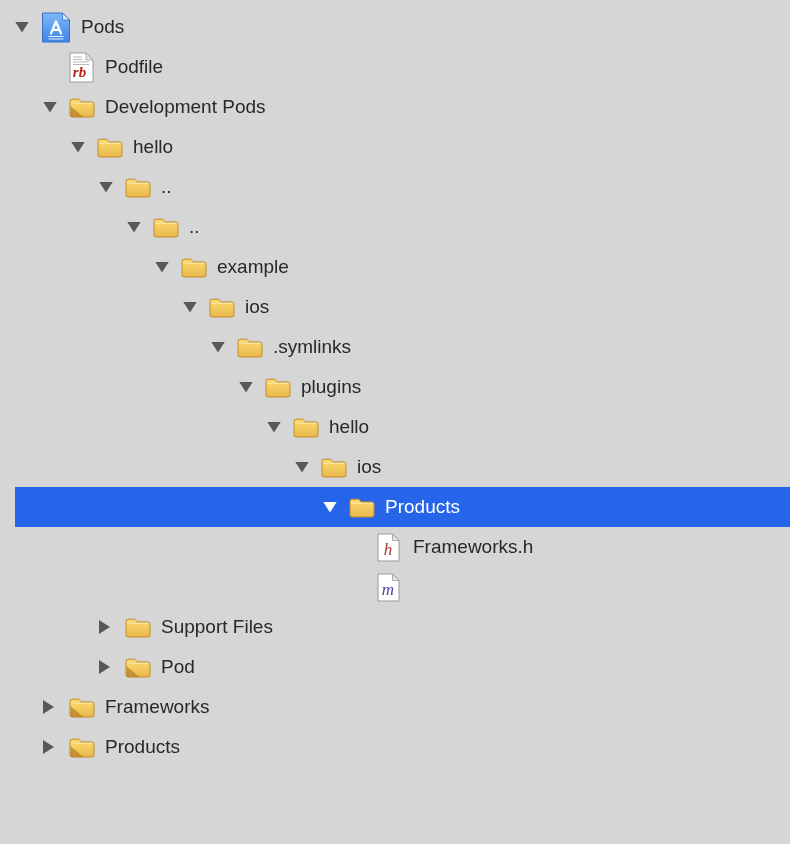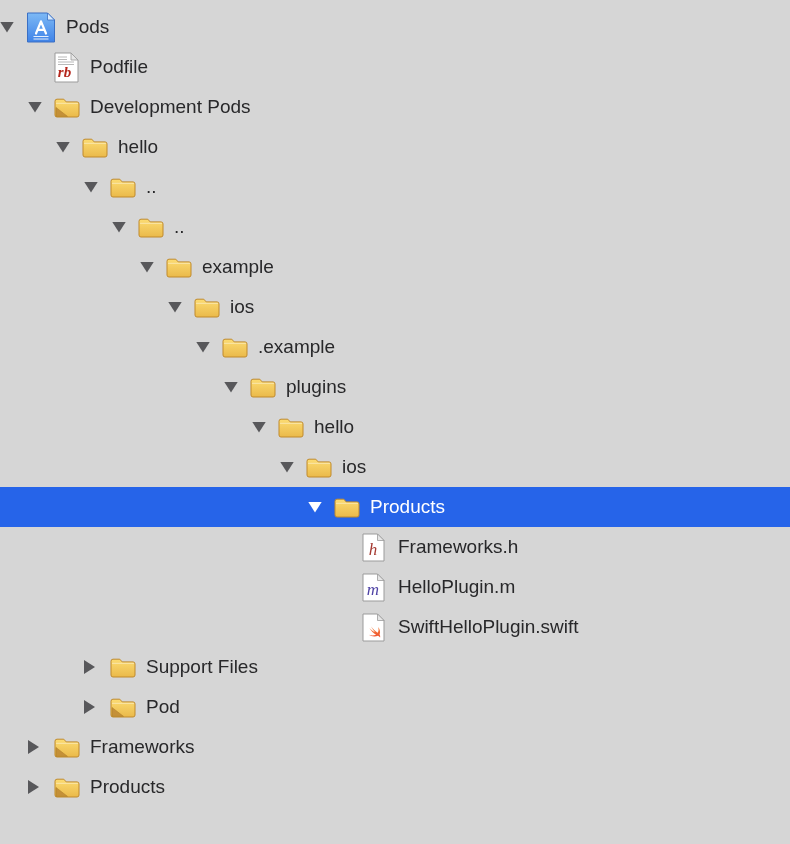--- a/index.html
+++ b/index.html
@@ -8,21 +8,21 @@
   }
   *{box-sizing:border-box;}
   html,body{margin:0;padding:0;}
   body{
     width:790px;height:844px;overflow:hidden;background:var(--background);
     font-family:"Liberation Sans","DejaVu Sans",sans-serif;
   }
   .tree{padding-top:7px;width:790px;}
   .row{
     height:40px;display:flex;align-items:center;font-size:19px;color:var(--row-text);
-    white-space:nowrap;cursor:default;
+    white-space:nowrap;cursor:default;margin-left:15px;
   }
   .row.selected{background:var(--selection);color:var(--selected-text);}
   .indent{flex:0 0 auto;height:1px;}
   .tri{flex:0 0 26px;display:flex;align-items:center;}
   .tri .glyph{display:block;background:var(--triangle);}
   .tri .glyph.expanded{width:14px;height:11px;clip-path:polygon(0 0,100% 0,50% 100%);}
   .tri .glyph.collapsed{width:11px;height:14px;clip-path:polygon(0 0,100% 50%,0 100%);}
   .row.selected .tri .glyph{background:var(--selected-text);}
   .icon{flex:0 0 26px;display:flex;align-items:center;justify-content:flex-start;margin-right:10px;font-style:italic;}
   .icon svg{display:block;}
@@ -161,21 +161,21 @@
       <span class="indent" style="width: 196px;"></span>
       <span class="tri">
         <span class="glyph expanded"></span>
       </span>
       <span class="icon">
   <svg width="26" height="21" viewBox="0 0 26 21">
     <path d="M1 4.2 Q1 2.2 3 2.2 L9.8 2.2 L12.2 4.9 L23 4.9 Q25 4.9 25 6.9 L25 18 Q25 20 23 20 L3 20 Q1 20 1 18 Z" fill="url(#gradFolder)" stroke="#c08a2d" stroke-width="1"></path>
     <path d="M2 6.3 L24 6.3" stroke="#ffffff" stroke-opacity="0.45" stroke-width="1"></path>
   </svg>
 </span>
-      <span class="label">.example</span>
+      <span class="label">.symlinks</span>
     </div>
     <div class="row">
       <span class="indent" style="width: 224px;"></span>
       <span class="tri">
         <span class="glyph expanded"></span>
       </span>
       <span class="icon">
   <svg width="26" height="21" viewBox="0 0 26 21">
     <path d="M1 4.2 Q1 2.2 3 2.2 L9.8 2.2 L12.2 4.9 L23 4.9 Q25 4.9 25 6.9 L25 18 Q25 20 23 20 L3 20 Q1 20 1 18 Z" fill="url(#gradFolder)" stroke="#c08a2d" stroke-width="1"></path>
     <path d="M2 6.3 L24 6.3" stroke="#ffffff" stroke-opacity="0.45" stroke-width="1"></path>
@@ -237,33 +237,20 @@
     <div class="row">
       <span class="indent" style="width: 336px;"></span>
       <span class="tri"></span>
       <span class="icon">
   <svg width="23" height="29" viewBox="0 0 23 29">
     <path d="M1 1 H15.5 L22 7.5 V28 H1 Z" fill="#ffffff" stroke="#9b9b9b" stroke-width="1"></path>
     <path d="M15.5 1 L15.5 7.5 L22 7.5 Z" fill="#e6e6e6" stroke="#9b9b9b" stroke-width="0.8"></path>
     <text x="11" y="22" text-anchor="middle" font-family="Liberation Serif, DejaVu Serif, serif" font-size="17" fill="#4f43a5">m</text>
   </svg>
 </span>
-      <span class="label">HelloPlugin.m</span>
-    </div>
-    <div class="row">
-      <span class="indent" style="width: 336px;"></span>
-      <span class="tri"></span>
-      <span class="icon">
-  <svg width="23" height="29" viewBox="0 0 23 29">
-    <path d="M1 1 H15.5 L22 7.5 V28 H1 Z" fill="#ffffff" stroke="#9b9b9b" stroke-width="1"></path>
-    <path d="M15.5 1 L15.5 7.5 L22 7.5 Z" fill="#e6e6e6" stroke="#9b9b9b" stroke-width="0.8"></path>
-    <path d="M17.6 21.6c1-2.6.4-5.5-1.5-7.7.8 2.2.5 4.4-.4 5.8-2.2-1.5-4.8-3.9-6.7-6.2 1.2 2.1 2.7 4.2 4.1 5.7-2-1-4.1-2.6-5.8-4.3 1.8 2.8 4.3 5.3 6.8 6.8-2.2 1-4.9 1.1-7.2.1 2.6 1.8 6.3 2.2 9.1.9.8.3 1.6.9 2.1 1.7.3-.9-.1-2-.5-2.8z" fill="url(#gradSwift)"></path>
-  </svg>
-</span>
-      <span class="label">SwiftHelloPlugin.swift</span>
     </div>
     <div class="row">
       <span class="indent" style="width: 84px;"></span>
       <span class="tri">
         <span class="glyph collapsed"></span>
       </span>
       <span class="icon">
   <svg width="26" height="21" viewBox="0 0 26 21">
     <path d="M1 4.2 Q1 2.2 3 2.2 L9.8 2.2 L12.2 4.9 L23 4.9 Q25 4.9 25 6.9 L25 18 Q25 20 23 20 L3 20 Q1 20 1 18 Z" fill="url(#gradFolder)" stroke="#c08a2d" stroke-width="1"></path>
     <path d="M2 6.3 L24 6.3" stroke="#ffffff" stroke-opacity="0.45" stroke-width="1"></path>

